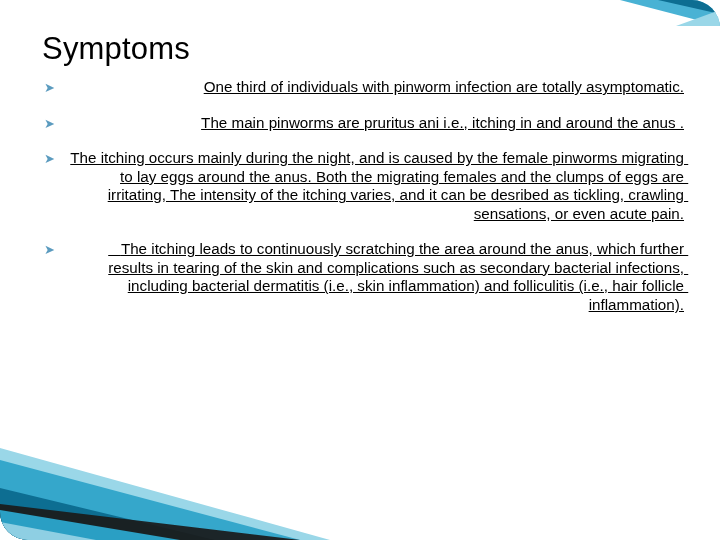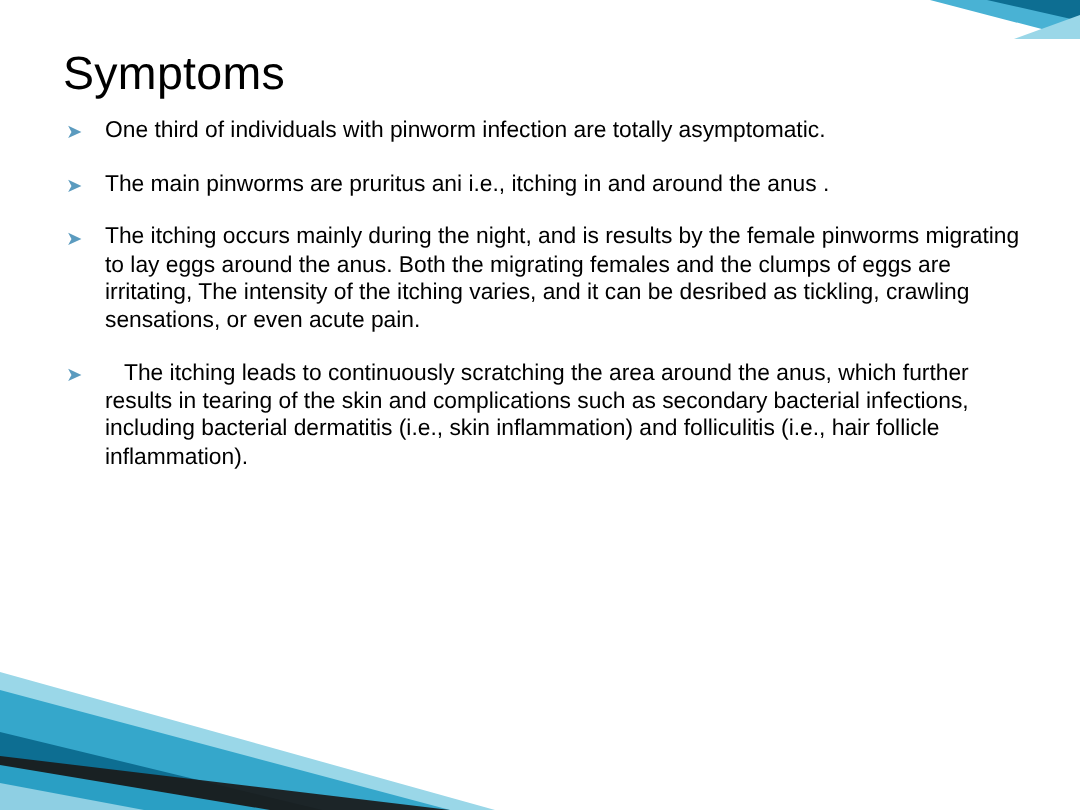--- a/index.html
+++ b/index.html
@@ -12,20 +12,21 @@
     background: #ffffff;
     font-family: "Liberation Sans", sans-serif;
     overflow: hidden;
   }
   .slide {
     position: relative;
     width: 720px;
     height: 540px;
     background: #ffffff;
     overflow: hidden;
+    border-radius: 28px;
   }
   
   .corner-top {
     position: absolute;
     top: 0;
     right: 0;
     width: 120px;
     height: 26px;
     pointer-events: none;
   }
@@ -66,22 +67,23 @@
     color: #5b9bbf;
     font-size: 13px;
     line-height: 1;
   }
   .bullet-text {
     flex: 1 1 auto;
     font-size: 15.2px;
     line-height: 1.22;
     color: #000000;
     font-family: "Liberation Sans", sans-serif;
-    text-align: left;
+    text-align: right;
     white-space: pre-wrap;
+    text-decoration: underline;
   }
   .tri-svg { display: block; }
 </style>
 </head>
 <body>
 
 <div class="slide">
 
   <div class="corner-top">
     <svg class="tri-svg" width="120" height="26" viewBox="0 0 120 26" xmlns="http://www.w3.org/2000/svg">
@@ -100,21 +102,21 @@
       <span class="bullet-text">One third of individuals with pinworm infection are totally asymptomatic.</span>
     </div>
 
     <div class="bullet-row">
       <span class="bullet-marker">➤</span>
       <span class="bullet-text">The main pinworms are pruritus ani i.e., itching in and around the anus .</span>
     </div>
 
     <div class="bullet-row">
       <span class="bullet-marker">➤</span>
-      <span class="bullet-text">The itching occurs mainly during the night, and is results by the female pinworms migrating to lay eggs around the anus. Both the migrating females and the clumps of eggs are irritating, The intensity of the itching varies, and it can be desribed as tickling, crawling sensations, or even acute pain.</span>
+      <span class="bullet-text">The itching occurs mainly during the night, and is caused by the female pinworms migrating to lay eggs around the anus. Both the migrating females and the clumps of eggs are irritating, The intensity of the itching varies, and it can be desribed as tickling, crawling sensations, or even acute pain.</span>
     </div>
 
     <div class="bullet-row">
       <span class="bullet-marker">➤</span>
       <span class="bullet-text">   The itching leads to continuously scratching the area around the anus, which further results in tearing of the skin and complications such as secondary bacterial infections, including bacterial dermatitis (i.e., skin inflammation) and folliculitis (i.e., hair follicle inflammation).</span>
     </div>
 
   </div>
 
   <div class="corner-bottom">

